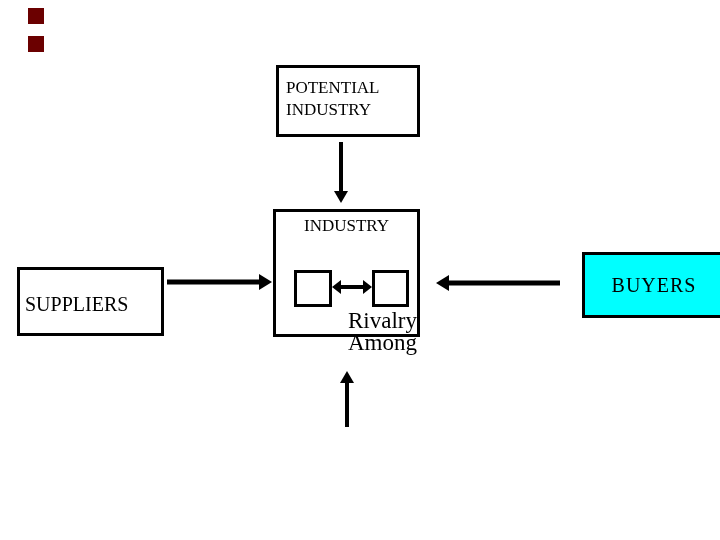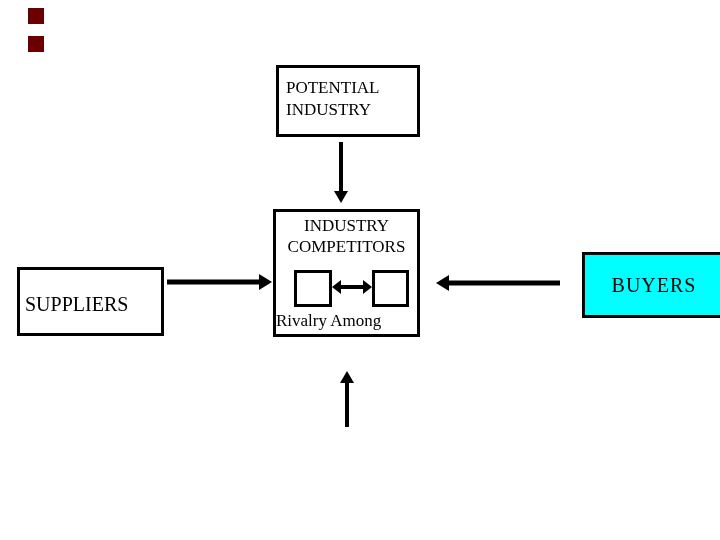--- a/index.html
+++ b/index.html
@@ -46,22 +46,22 @@
     background: #ffffff;
     box-sizing: border-box;
     width: 38px; height: 37px;
     top: 58px;
   }
   #competitor-square-left  { left: 18px; }
   #competitor-square-right { left: 96px; width: 37px; }
   #industry-caption {
     position: absolute;
     left: 0; right: 0; top: 98px;
-    text-align: left;
-    font-size: 17px; line-height: 22px;
+    text-align: right;
+    font-size: 23px; line-height: 22px;
   }
   #box-suppliers {
     left: 17px; top: 251px; width: 147px; height: 69px;
     display: flex; align-items: center;
     padding: 5px 0 0 5px;
     font-size: 20px;
     margin-top: 16px;
   }
   #box-buyers {
     left: 558px; top: 252px; width: 144px; height: 66px;
@@ -92,21 +92,20 @@
   <div id="marker-2" class="marker" style="background-color: rgb(107, 0, 0);"></div>
 
   <div id="box-potential-entrants" class="box">
     <div>POTENTIAL</div>
     <div>INDUSTRY</div>
   </div>
 
   <div id="box-industry-competitors" class="box">
     <div id="industry-heading">
       <div>INDUSTRY</div>
-      <div>COMPETITORS</div>
     </div>
     <div id="competitor-square-left" class="competitor-square"></div>
     <div id="competitor-square-right" class="competitor-square"></div>
     <div id="industry-caption">
       <div>Rivalry Among</div>
     </div>
   </div>
 
   <div id="box-suppliers" class="box">
     <span>SUPPLIERS</span>

